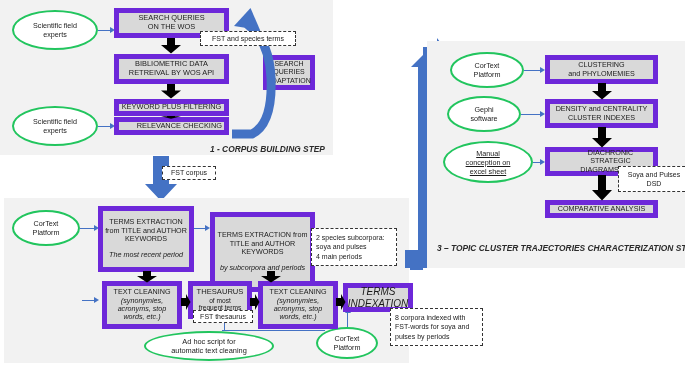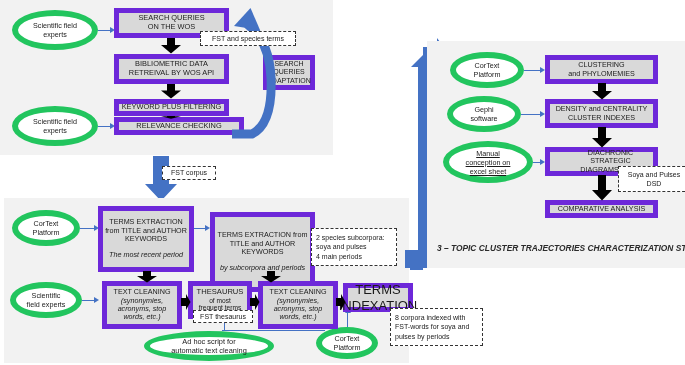--- a/index.html
+++ b/index.html
@@ -15,21 +15,21 @@
 
   
   .pbox{position:absolute;background:#d9d9d9;border:5px solid #6d28d9;
         box-sizing:border-box;display:flex;flex-direction:column;
         align-items:center;justify-content:center;text-align:center;
         color:#1a1a1a;line-height:1.18;padding:1px 2px;}
   .pbox .ln{display:block;}
   .pbox .it{font-style:italic;}
 
   
-  .ell{position:absolute;border:6px solid #22c55e;border-radius:50%;
+  .ell{position:absolute;border:2px solid #22c55e;border-radius:50%;
        background:#ffffff;box-sizing:border-box;display:flex;
        flex-direction:column;align-items:center;justify-content:center;
        text-align:center;color:#1a1a1a;line-height:1.25;}
 
   
   .note{position:absolute;border:1px dashed #333;background:#ffffff;
         box-sizing:border-box;display:flex;flex-direction:column;
         justify-content:center;color:#1a1a1a;line-height:1.3;
         padding:1px 4px;}
   .note.ctr{align-items:center;text-align:center;}
@@ -71,21 +71,21 @@
     <span class="ln">SEARCH QUERIES</span>
     <span class="ln">ON THE WOS</span>
   </div>
   <div class="pbox" style="left:114px;top:54px;width:115px;height:30px;font-size:7.4px;">
     <span class="ln">BIBLIOMETRIC DATA</span>
     <span class="ln">RETREIVAL BY WOS API</span>
   </div>
   <div class="pbox" style="left:114px;top:99px;width:115px;height:17px;font-size:7.4px;">
     <span class="ln">KEYWORD PLUS FILTERING</span>
   </div>
-  <div class="pbox" style="left:114px;top:117px;width:130px;height:18px;font-size:7.4px;">
+  <div class="pbox" style="left:114px;top:117px;width:115px;height:18px;font-size:7.4px;align-items:flex-end;">
     <span class="ln">RELEVANCE CHECKING</span>
   </div>
 
   <div class="barrow" style="left:160px;top:38px;">
     <svg width="22" height="16" viewBox="0 0 22 16">
         <polygon points="7,0 15,0 15,7 21,7 11,15.5 1,7 7,7" fill="#000"></polygon>
       </svg>
   </div>
   <div class="barrow" style="left:160px;top:84px;">
     <svg width="22" height="15" viewBox="0 0 22 15">
@@ -108,39 +108,36 @@
     <svg width="55" height="135" viewBox="0 0 55 135">
       <path d="M 10 128 L 30 128 C 46 120 50 96 49 72 C 48 48 41 30 25 18" stroke="#4472c4" stroke-width="9" fill="none" stroke-linecap="butt"></path>
       <polygon points="28.5,2 38,24 12,20" fill="#4472c4"></polygon>
     </svg>
   </div>
 
   <div class="note ctr" style="left:200px;top:31px;width:96px;height:15px;font-size:7px;">
     <span class="ln">FST and species terms</span>
   </div>
 
+  <div class="panel-label" style="left:210px;top:144px;font-size:8.4px;">1 - CORPUS BUILDING STEP</div>
 
   <div class="bigarrow" style="left:145px;top:156px;">
     <svg width="34" height="46" viewBox="0 0 34 46">
       <polygon points="8,0 24,0 24,28 32,28 16,45 0,28 8,28" fill="#4472c4"></polygon>
     </svg>
   </div>
   <div class="note ctr" style="left:162px;top:166px;width:54px;height:14px;font-size:7px;">
     <span class="ln">FST corpus</span>
   </div>
 
   <div class="panel" style="left:4px;top:198px;width:405px;height:165px;"></div>
 
   <div class="ell" style="left:12px;top:210px;width:68px;height:36px;font-size:7.2px;">
     <span class="ln">CorText</span>
     <span class="ln">Platform</span>
-  </div>
-  <div class="ell" style="left:10px;top:282px;width:72px;height:36px;font-size:7.2px;">
-    <span class="ln">Scientific</span>
-    <span class="ln">field experts</span>
   </div>
   <div class="ell" style="left:316px;top:327px;width:62px;height:32px;font-size:7.2px;">
     <span class="ln">CorText</span>
     <span class="ln">Platform</span>
   </div>
   <div class="ell" style="left:144px;top:331px;width:130px;height:30px;font-size:7.4px;">
     <span class="ln">Ad hoc script for</span>
     <span class="ln">automatic text cleaning</span>
   </div>
 
@@ -188,21 +185,21 @@
     <span class="ln">frequent terms</span>
   </div>
 
   <div class="pbox" style="left:258px;top:281px;width:80px;height:48px;font-size:7.2px;">
     <span class="ln">TEXT CLEANING</span>
     <span class="ln it">(synonymies,</span>
     <span class="ln it">acronyms, stop</span>
     <span class="ln it">words, etc.)</span>
   </div>
 
-  <div class="pbox" style="left:343px;top:283px;width:70px;height:29px;font-size:13px;">
+  <div class="pbox" style="left:343px;top:283px;width:70px;height:29px;font-size:10px;font-style:italic;">
     <span class="ln">TERMS</span>
     <span class="ln">INDEXATION</span>
   </div>
 
   <div class="barrow" style="left:136px;top:271px;">
     <svg width="22" height="12" viewBox="0 0 22 12">
         <polygon points="7,0 15,0 15,5 21,5 11,11.5 1,5 7,5" fill="#000"></polygon>
       </svg>
   </div>
   <div class="barrow" style="left:260px;top:271px;">

